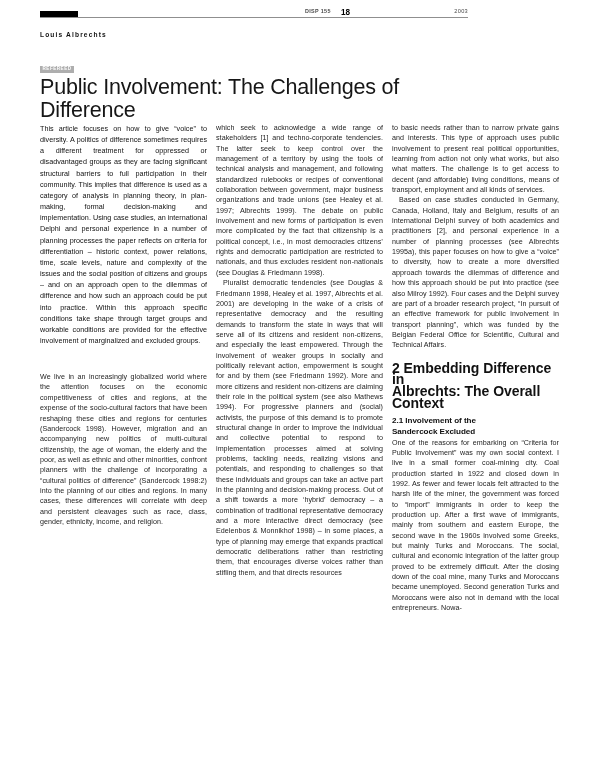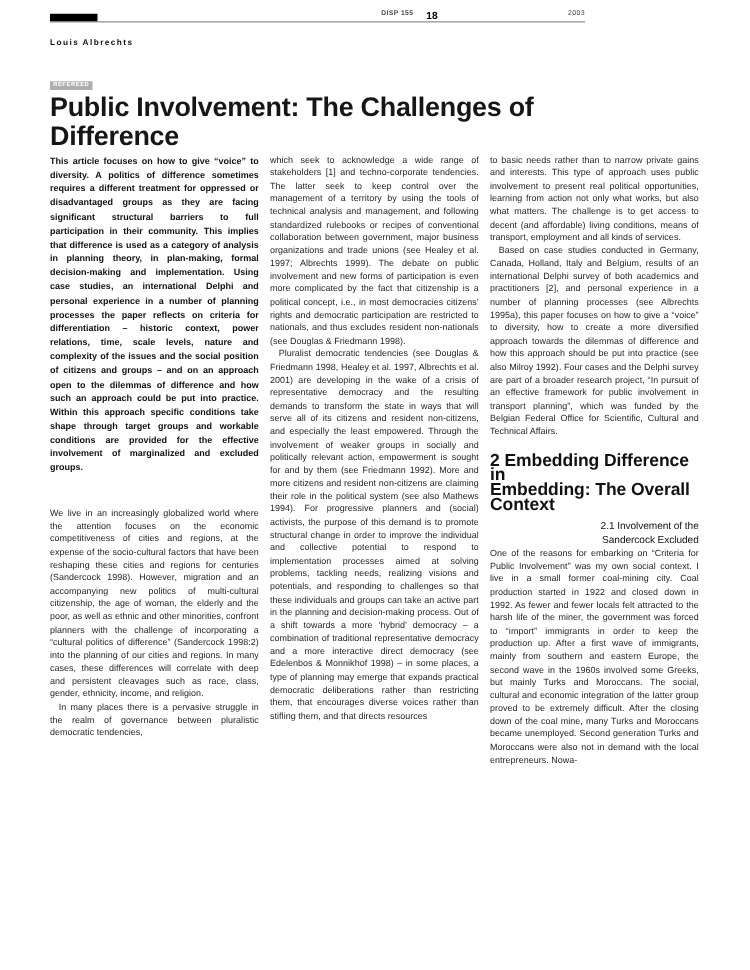--- a/index.html
+++ b/index.html
@@ -95,21 +95,21 @@
     color: #ffffff;
     font-size: 4.6px;
     font-weight: 700;
     letter-spacing: 0.5px;
     padding: 1.5px 2.5px 1.5px 2.5px;
     line-height: 1;
     margin-bottom: 3px;
   }
   .doc-title {
     font-size: 21.5px;
-    font-weight: 700;
+    font-weight: 400;
     letter-spacing: -0.2px;
     line-height: 1.05;
     color: #161616;
     margin: 0;
   }
 
   
   .columns {
     position: absolute;
     left: 40px;
@@ -132,43 +132,42 @@
     text-align: justify;
     text-justify: inter-word;
     letter-spacing: 0.04px;
     color: #1d1d1d;
     hyphens: manual;
   }
   p.indent {
     text-indent: 7px;
   }
   p.abstract {
-    font-weight: 700;
+    font-weight: 400;
     font-size: 7.2px;
     line-height: 11.15px;
     color: #111;
     letter-spacing: 0.01px;
   }
 
   h2.section {
     font-size: 14px;
     font-weight: 700;
     line-height: 11.4px;
     margin: 0 0 1px 0;
     color: #111;
     letter-spacing: -0.05px;
   }
   h3.subsection {
     font-size: 8.1px;
-    font-weight: 400;
+    font-weight: 700;
     line-height: 10.2px;
     margin: 0 0 0.5px 0;
     color: #111;
     letter-spacing: -0.05px;
-    text-align: right;
   }
   .spacer-lg { height: 26px; }
   .spacer-md { height: 12px; }
   .spacer-sm { height: 6px; }
 </style>
 </head>
 <body>
 
 <div class="page">
 
@@ -188,34 +187,33 @@
     <div class="refereed-badge">REFEREED</div>
     <h1 class="doc-title">Public Involvement: The Challenges of Difference</h1>
   </div>
 
   <div class="columns">
 
     <div class="col">
       <p class="abstract">This article focuses on how to give “voice” to diversity. A politics of difference sometimes requires a different treatment for oppressed or disadvantaged groups as they are facing significant structural barriers to full participation in their community. This implies that difference is used as a category of analysis in planning theory, in plan-making, formal decision-making and implementation. Using case studies, an international Delphi and personal experience in a number of planning processes the paper reflects on criteria for differentiation – historic context, power relations, time, scale levels, nature and complexity of the issues and the social position of citizens and groups – and on an approach open to the dilemmas of difference and how such an approach could be put into practice. Within this approach specific conditions take shape through target groups and workable conditions are provided for the effective involvement of marginalized and excluded groups.</p>
       <div class="spacer-lg"></div>
       <p>We live in an increasingly globalized world where the attention focuses on the economic competitiveness of cities and regions, at the expense of the socio-cultural factors that have been reshaping these cities and regions for centuries (Sandercock 1998). However, migration and an accompanying new politics of multi-cultural citizenship, the age of woman, the elderly and the poor, as well as ethnic and other minorities, confront planners with the challenge of incorporating a “cultural politics of difference” (Sandercock 1998:2) into the planning of our cities and regions. In many cases, these differences will correlate with deep and persistent cleavages such as race, class, gender, ethnicity, income, and religion.</p>
-      <p class="indent">In many places there is a pervasive struggle in the realm of governance between pluralistic democratic tendencies,</p>
     </div>
 
     <div class="col">
       <p>which seek to acknowledge a wide range of stakeholders [1] and techno-corporate tendencies. The latter seek to keep control over the management of a territory by using the tools of technical analysis and management, and following standardized rulebooks or recipes of conventional collaboration between government, major business organizations and trade unions (see Healey et al. 1997; Albrechts 1999). The debate on public involvement and new forms of participation is even more complicated by the fact that citizenship is a political concept, i.e., in most democracies citizens’ rights and democratic participation are restricted to nationals, and thus excludes resident non-nationals (see Douglas &amp; Friedmann 1998).</p>
       <p class="indent">Pluralist democratic tendencies (see Douglas &amp; Friedmann 1998, Healey et al. 1997, Albrechts et al. 2001) are developing in the wake of a crisis of representative democracy and the resulting demands to transform the state in ways that will serve all of its citizens and resident non-citizens, and especially the least empowered. Through the involvement of weaker groups in socially and politically relevant action, empowerment is sought for and by them (see Friedmann 1992). More and more citizens and resident non-citizens are claiming their role in the political system (see also Mathews 1994). For progressive planners and (social) activists, the purpose of this demand is to promote structural change in order to improve the individual and collective potential to respond to implementation processes aimed at solving problems, tackling needs, realizing visions and potentials, and responding to challenges so that these individuals and groups can take an active part in the planning and decision-making process. Out of a shift towards a more ‘hybrid’ democracy – a combination of traditional representative democracy and a more interactive direct democracy (see Edelenbos &amp; Monnikhof 1998) – in some places, a type of planning may emerge that expands practical democratic deliberations rather than restricting them, that encourages diverse voices rather than stifling them, and that directs resources</p>
     </div>
 
     <div class="col">
       <p>to basic needs rather than to narrow private gains and interests. This type of approach uses public involvement to present real political opportunities, learning from action not only what works, but also what matters. The challenge is to get access to decent (and affordable) living conditions, means of transport, employment and all kinds of services.</p>
       <p class="indent">Based on case studies conducted in Germany, Canada, Holland, Italy and Belgium, results of an international Delphi survey of both academics and practitioners [2], and personal experience in a number of planning processes (see Albrechts 1995a), this paper focuses on how to give a “voice” to diversity, how to create a more diversified approach towards the dilemmas of difference and how this approach should be put into practice (see also Milroy 1992). Four cases and the Delphi survey are part of a broader research project, “In pursuit of an effective framework for public involvement in transport planning”, which was funded by the Belgian Federal Office for Scientific, Cultural and Technical Affairs.</p>
       <div class="spacer-md"></div>
       <h2 class="section">2  Embedding Difference in</h2>
-      <h2 class="section">Embedding: The Overall Context</h2>
+      <h2 class="section">Albrechts: The Overall Context</h2>
       <div class="spacer-sm"></div>
       <h3 class="subsection">2.1  Involvement of the</h3>
       <h3 class="subsection">Sandercock Excluded</h3>
       <p>One of the reasons for embarking on “Criteria for Public Involvement” was my own social context. I live in a small former coal-mining city. Coal production started in 1922 and closed down in 1992. As fewer and fewer locals felt attracted to the harsh life of the miner, the government was forced to “import” immigrants in order to keep the production up. After a first wave of immigrants, mainly from southern and eastern Europe, the second wave in the 1960s involved some Greeks, but mainly Turks and Moroccans. The social, cultural and economic integration of the latter group proved to be extremely difficult. After the closing down of the coal mine, many Turks and Moroccans became unemployed. Second generation Turks and Moroccans were also not in demand with the local entrepreneurs. Nowa-</p>
     </div>
 
   </div>
 </div>
 
 </body></html>

